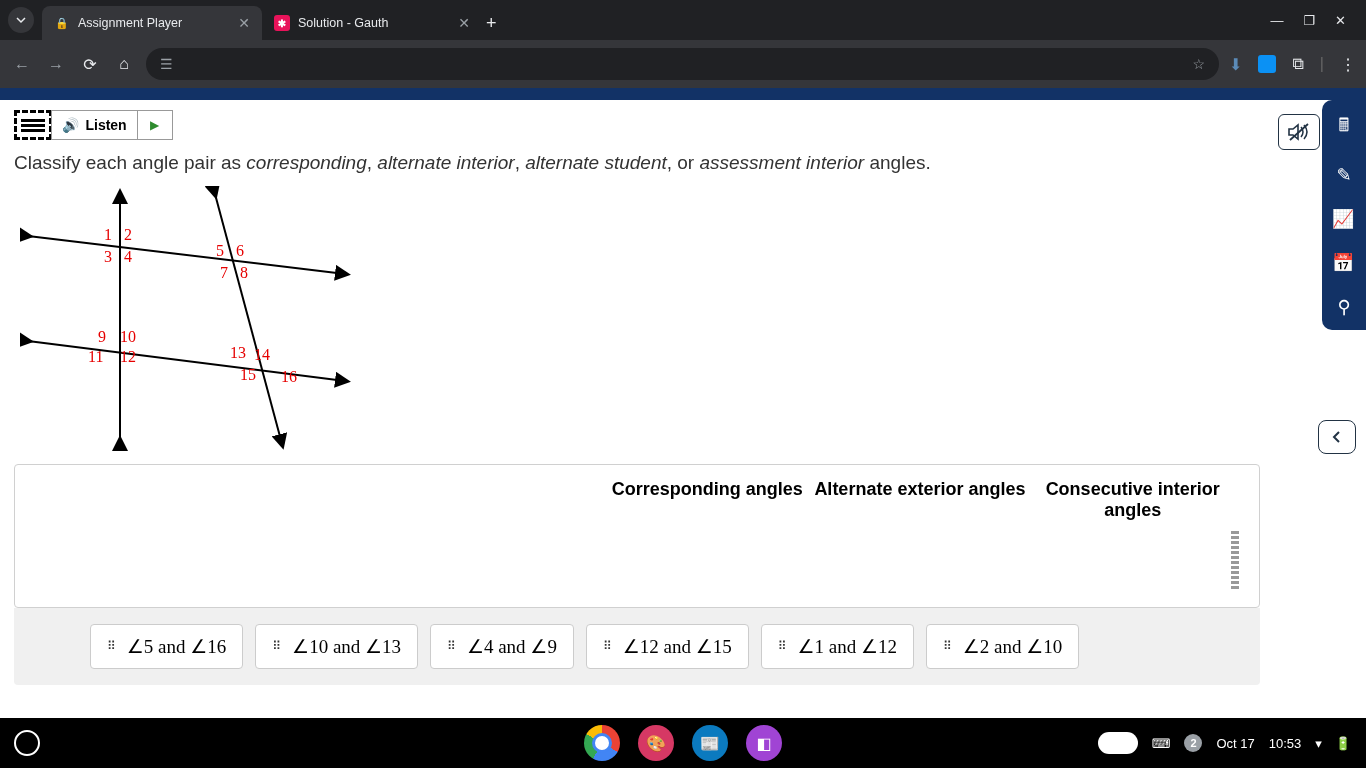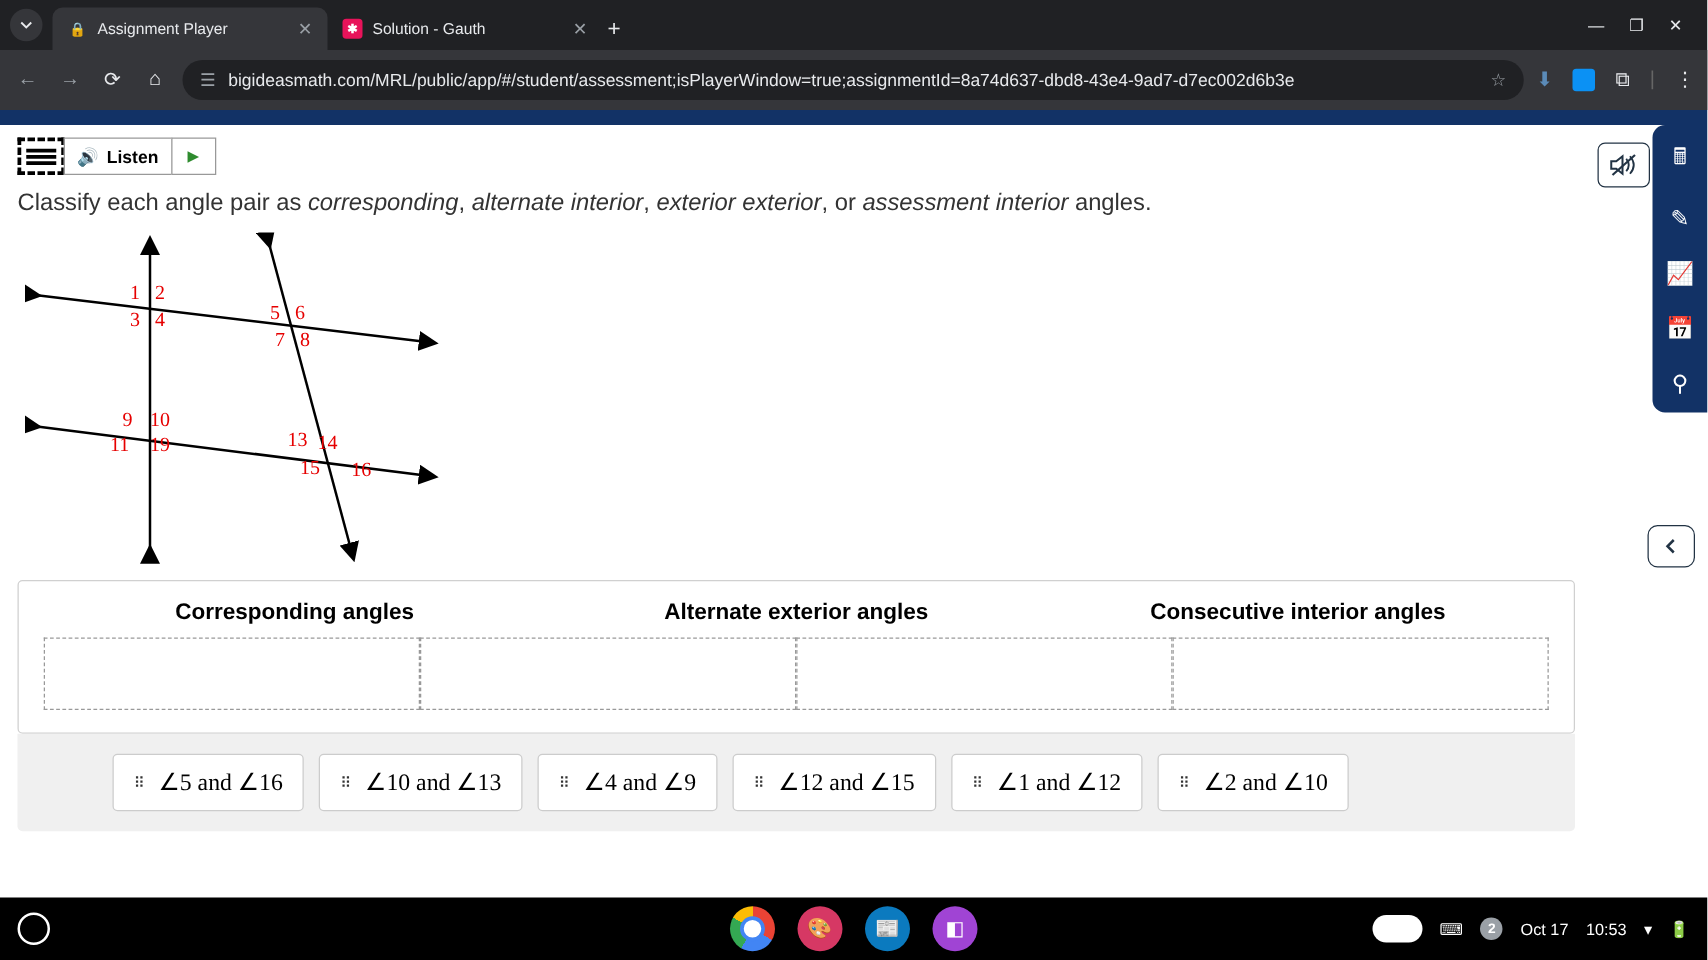--- a/index.html
+++ b/index.html
@@ -118,20 +118,21 @@
 .diagram svg { position:absolute; top:0; left:0; }
 .angle-label { position:absolute; color:#e60000; font-size:16px; font-family: 'Times New Roman', serif;}
 
 
 .drop-row {
   display:flex; margin-top:8px; background:#fff;
   border:1px solid #d0d0d0; border-radius:4px;
   padding: 14px 20px 18px 20px;
   gap:0;
   width:1246px;
+  align-items:flex-end;
 }
 .drop-col { flex:1; text-align:center; }
 .drop-col-title { font-weight:bold; font-size:18px; margin-bottom:10px;}
 .drop-box {
   height:58px; border:1.5px dashed #999; background:#fff;
 }
 .drop-row-inner { display:flex; }
 .drop-row-inner .drop-box { flex:1; }
 
 
@@ -209,21 +210,20 @@
       <span>✕</span>
     </div>
   </div>
   <div class="address-row">
     <span class="nav-btn">←</span>
     <span class="nav-btn">→</span>
     <span class="nav-btn enabled">⟳</span>
     <span class="nav-btn enabled">⌂</span>
     <div class="address-bar">
       <span>☰</span>
-      <span class="url-text">bigideasmath.com/MRL/public/app/#/student/assessment;isPlayerWindow=true;assignmentId=8a74d637-dbd8-43e4-9ad7-d7ec002d6b3e</span>
       <span style="margin-left:auto">☆</span>
     </div>
     <div class="ext-icons">
       <span style="color:#5b8bb8">⬇</span>
       <span class="dl-badge"></span>
       <span>⧉</span>
       <span style="color:#666">|</span>
       <span>⋮</span>
     </div>
   </div>
@@ -250,21 +250,21 @@
 
   <div class="sound-off">
     <svg width="26" height="22" viewBox="0 0 26 22">
         <path d="M3 8 L7 8 L12 4 L12 18 L7 14 L3 14 Z" fill="none" stroke="#234" stroke-width="1.6"></path>
         <path d="M15 6 Q19 11 15 16 M18 4 Q24 11 18 18" fill="none" stroke="#234" stroke-width="1.5"></path>
         <line x1="4" y1="19" x2="22" y2="3" stroke="#234" stroke-width="1.8"></line>
       </svg>
   </div>
 
   <div class="question-text">
-    <span>Classify each angle pair as </span><em>corresponding</em><span>, </span><em>alternate interior</em><span>, </span><em>exterior exterior</em><span>, or </span><em>assessment interior</em><span> angles.</span>
+    <span>Classify each angle pair as </span><em>corresponding</em><span>, </span><em>alternate interior</em><span>, </span><em>alternate student</em><span>, or </span><em>assessment interior</em><span> angles.</span>
   </div>
 
   <div class="diagram">
     <svg width="340" height="270">
       <defs>
         <marker id="arr" markerWidth="8" markerHeight="8" refX="5" refY="4" orient="auto">
           <path d="M0,0 L8,4 L0,8 Z" fill="#000"></path>
         </marker>
       </defs>
 
@@ -280,21 +280,21 @@
     <span class="angle-label" style="left:104px; top:40px">2</span>
     <span class="angle-label" style="left:84px; top:62px">3</span>
     <span class="angle-label" style="left:104px; top:62px">4</span>
     <span class="angle-label" style="left:196px; top:56px">5</span>
     <span class="angle-label" style="left:216px; top:56px">6</span>
     <span class="angle-label" style="left:200px; top:78px">7</span>
     <span class="angle-label" style="left:220px; top:78px">8</span>
     <span class="angle-label" style="left:78px; top:142px">9</span>
     <span class="angle-label" style="left:100px; top:142px">10</span>
     <span class="angle-label" style="left:68px; top:162px">11</span>
-    <span class="angle-label" style="left:100px; top:162px">19</span>
+    <span class="angle-label" style="left:100px; top:162px">12</span>
     <span class="angle-label" style="left:210px; top:158px">13</span>
     <span class="angle-label" style="left:234px; top:160px">14</span>
     <span class="angle-label" style="left:220px; top:180px">15</span>
     <span class="angle-label" style="left:261px; top:182px">16</span>
   </div>
 
   <div class="drop-row" style="flex-direction:column;">
     <div style="display:flex;">
       <div class="drop-col">
           <div class="drop-col-title">Corresponding angles</div>

